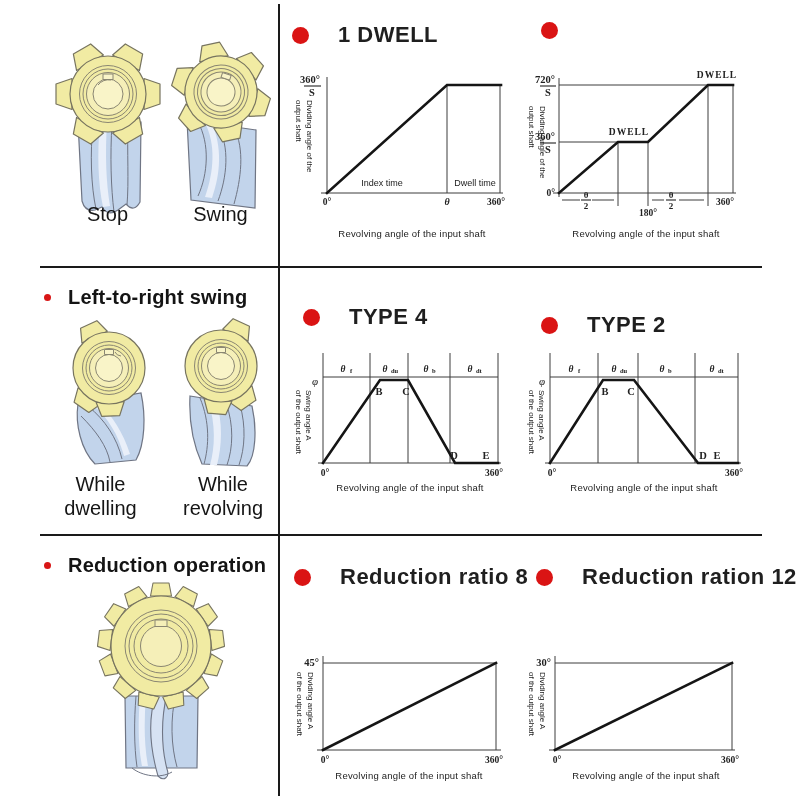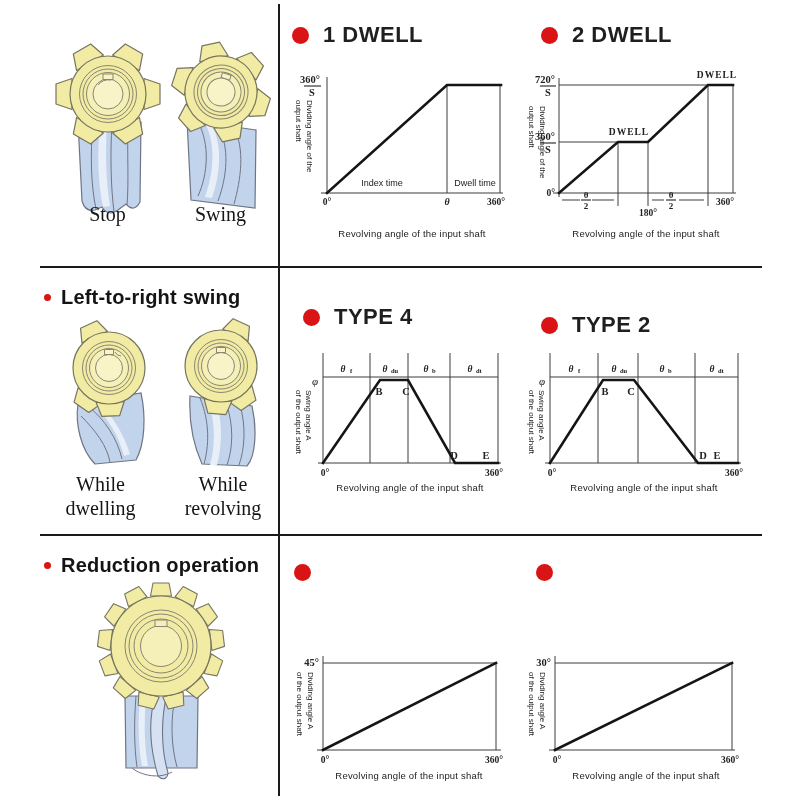--- a/index.html
+++ b/index.html
@@ -5,31 +5,31 @@
   html,body{margin:0;padding:0;}
   body{
     width:800px;height:800px;position:relative;background:#ffffff;
     font-family:"Liberation Sans",sans-serif;color:#1a1a1a;overflow:hidden;
   }
   .vdiv{position:absolute;left:278px;top:4px;width:2px;height:792px;background:#1a1a1a;}
   .hdiv{position:absolute;left:40px;width:722px;height:2px;background:#1a1a1a;}
   #hdiv1{top:266px;} #hdiv2{top:534px;}
 
   
-  .cell-title{position:absolute;display:flex;align-items:center;gap:14px;}
+  .cell-title{position:absolute;display:flex;align-items:center;gap:29px;}
   .dot{width:17px;height:17px;border-radius:50%;background:#da1414;flex:0 0 auto;}
   .ttl{font-size:22px;font-weight:700;letter-spacing:.5px;color:#1f1f1f;white-space:nowrap;}
 
   
-  .sec-hdr{position:absolute;display:flex;align-items:center;gap:10px;font-size:20px;
+  .sec-hdr{position:absolute;display:flex;align-items:center;gap:17px;font-size:20px;
            font-weight:700;letter-spacing:.2px;color:#141414;white-space:nowrap;}
   .sm-dot{width:7px;height:7px;border-radius:50%;background:#d81616;flex:0 0 auto;}
 
   .side-cap{position:absolute;font-size:20px;color:#151515;text-align:center;
-            line-height:1.2;white-space:pre-line;font-family:Liberation Serif, serif;}
+            line-height:1.2;white-space:pre-line;}
 
   .plot{position:absolute;overflow:visible;}
   .plot text{fill:#222;}
   .thin{stroke:#3c3c3c;stroke-width:1;fill:none;}
   .thick{stroke:#151515;stroke-width:2.6;fill:none;stroke-linejoin:miter;stroke-linecap:square;}
   .fbar{stroke:#222;stroke-width:1.1;}
   .tick{font:bold 9.5px "Liberation Serif",serif;}
   .tick-it{font:italic bold 10px "Liberation Serif",serif;}
   .frac{font:bold 10.5px "Liberation Serif",serif;}
   .fracsm{font:bold 9px "Liberation Serif",serif;}
@@ -213,35 +213,36 @@
     <path d="M-6,-26 h12 v6.5 h-12 z" fill="#f5efb8" stroke="#8a8672"></path>
   </g>
 </svg>
 
 <div class="cell-title" style="left:292px;top:22px">
   <span class="dot"></span>
   <span class="ttl">1 DWELL</span>
 </div>
 <div class="cell-title" style="left:541px;top:22px">
   <span class="dot"></span>
-  <span class="ttl">2 DWELL</span>
 </div>
 <div class="cell-title" style="left:303px;top:304px">
   <span class="dot"></span>
   <span class="ttl">TYPE 4</span>
 </div>
 <div class="cell-title" style="left:541px;top:312px">
   <span class="dot"></span>
   <span class="ttl">TYPE 2</span>
 </div>
 <div class="cell-title" style="left:294px;top:564px">
   <span class="dot"></span>
+  <span class="ttl">Reduction ratio 8</span>
 </div>
 <div class="cell-title" style="left:536px;top:564px">
   <span class="dot"></span>
+  <span class="ttl">Reduction ration 12</span>
 </div>
 
 <svg class="plot" style="left:280px;top:56px" width="250" height="200" viewBox="0 0 250 200">
   <g>
     <line class="thin" x1="47" y1="21" x2="47" y2="137"></line>
     <line class="thin" x1="41" y1="137" x2="223" y2="137"></line>
     <line class="thin" x1="167" y1="29" x2="167" y2="137"></line>
     <line class="thin" x1="220" y1="29" x2="220" y2="137"></line>
   </g>
   <path class="thick" d="M47,137 L167,29 L221,29"></path>

